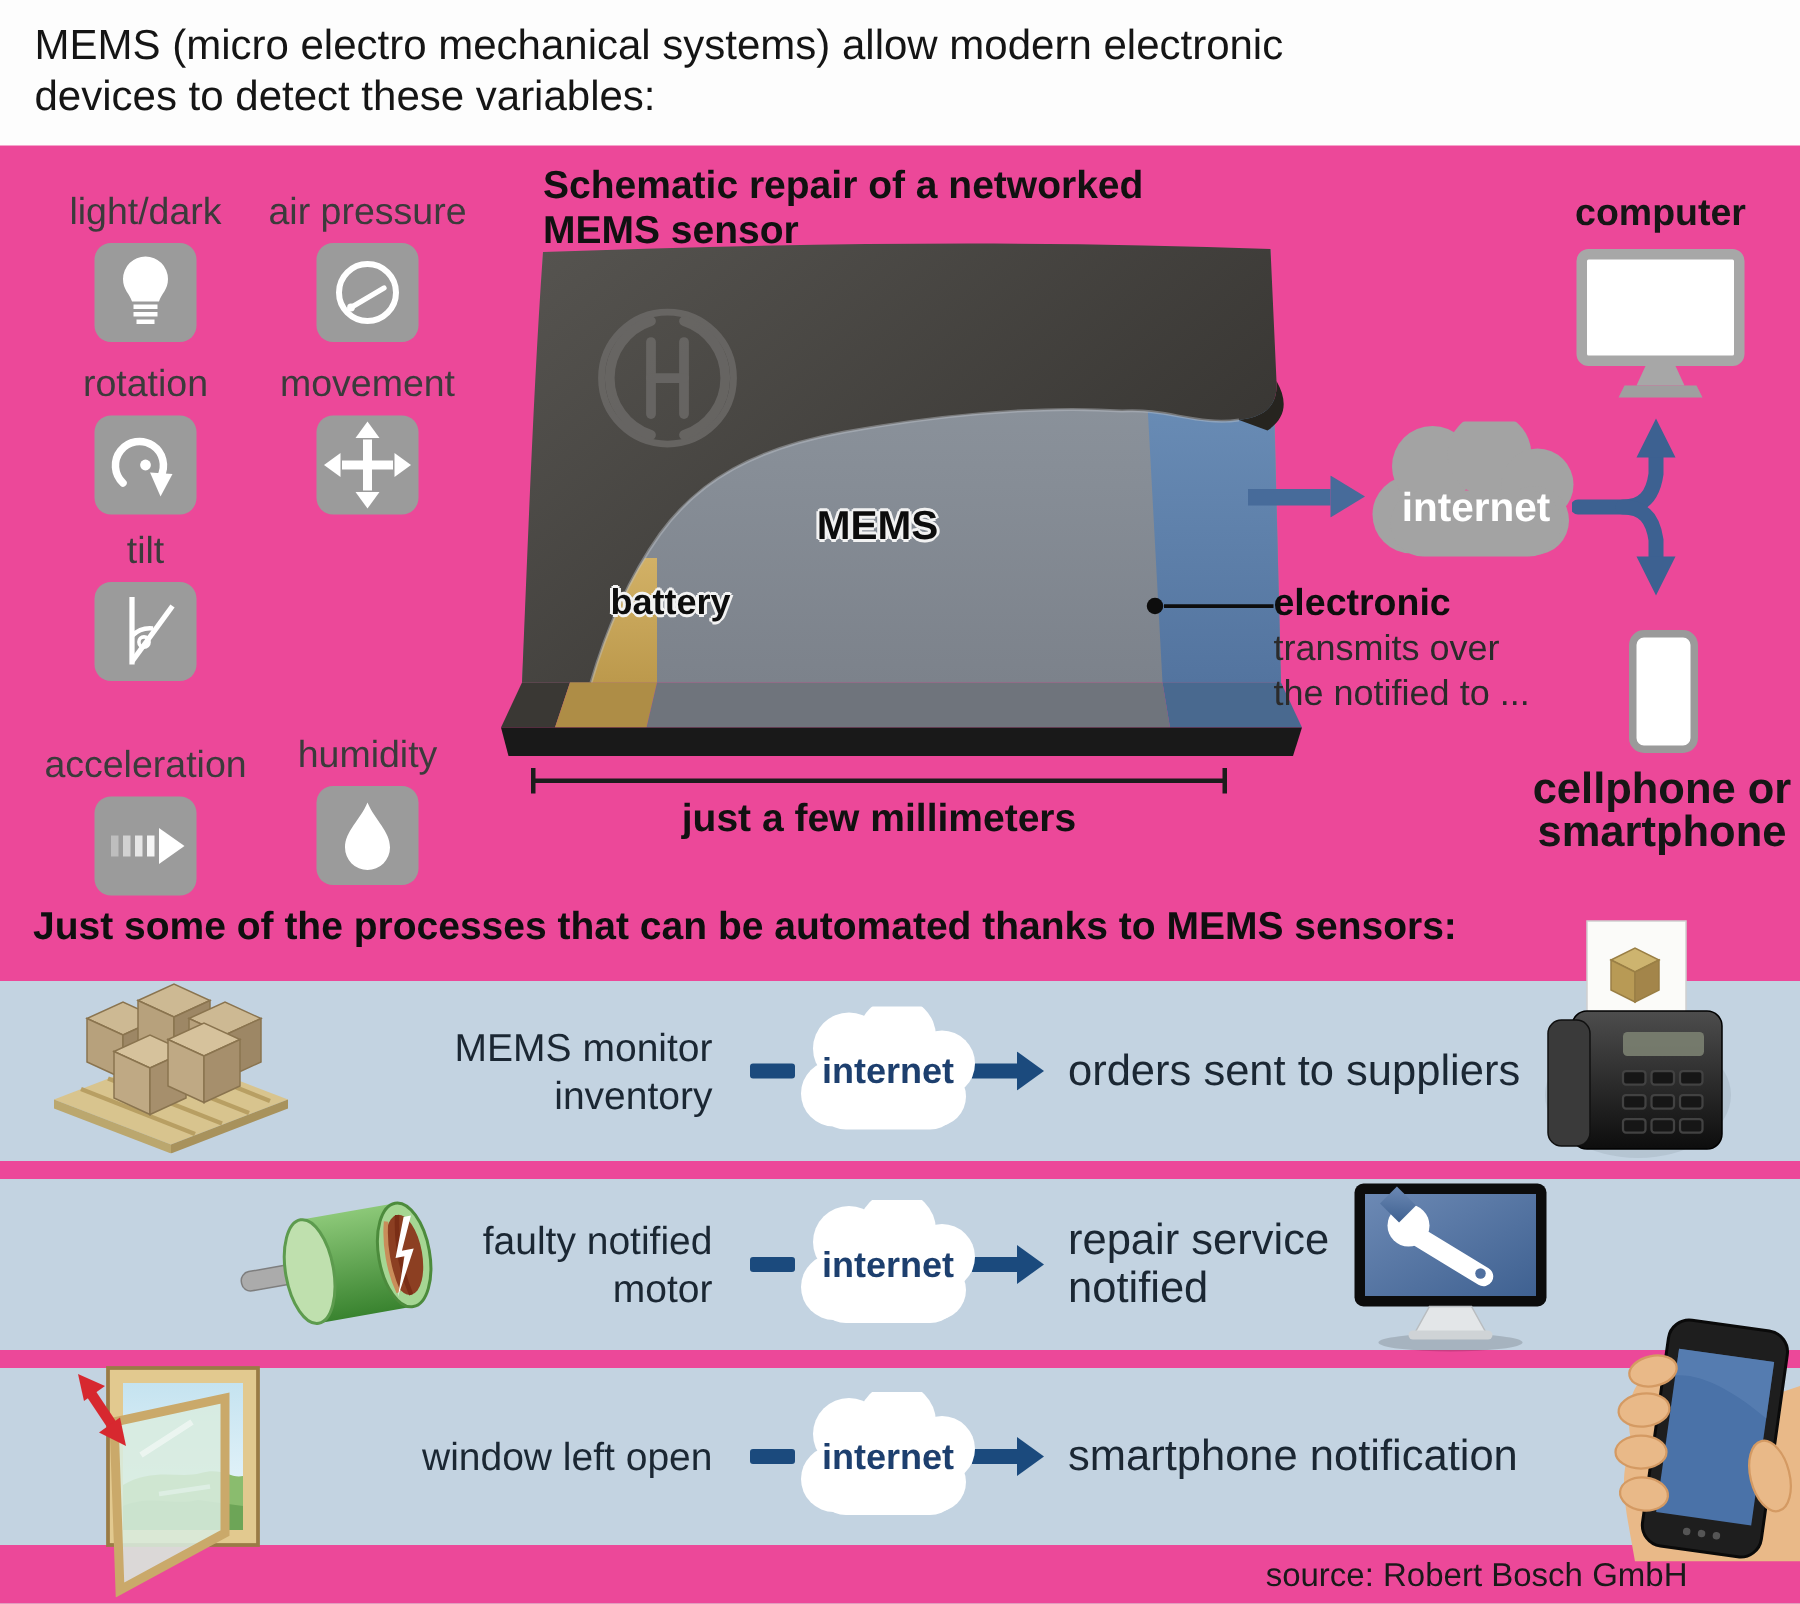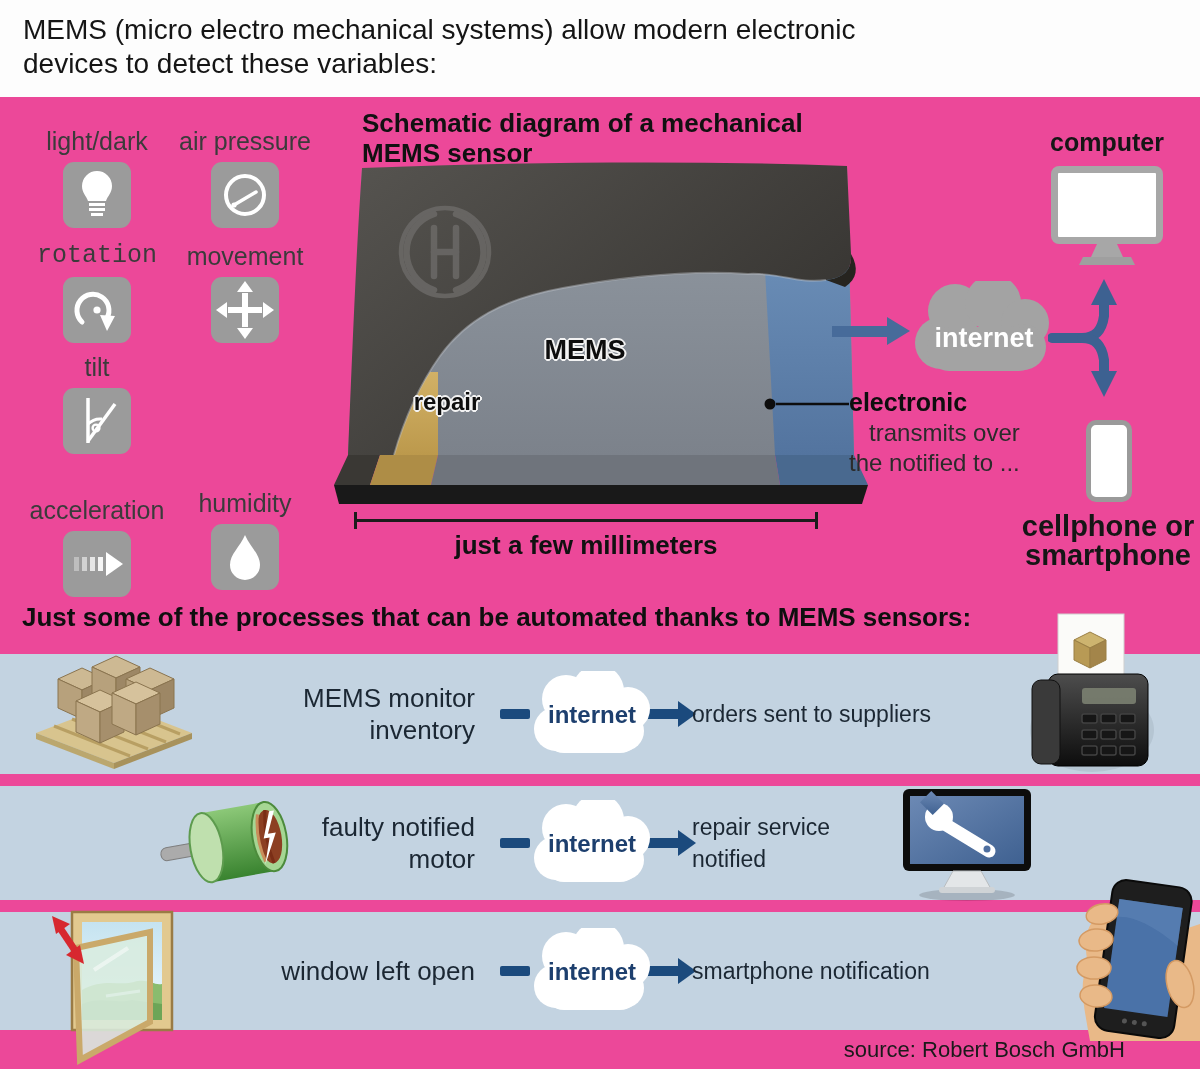--- a/index.html
+++ b/index.html
@@ -38,32 +38,32 @@
 
   .computer-label{position:absolute;left:1027px;top:128px;width:160px;text-align:center;
                   font-size:25px;font-weight:bold;}
   .monitor-screen{position:absolute;left:1051px;top:166px;width:98px;height:64px;
                   background:#fff;border:7px solid #a7a7a7;border-radius:8px;}
   .phone-sm{position:absolute;left:1086px;top:420px;width:36px;height:72px;
             background:#fff;border:5px solid #9a9a9a;border-radius:10px;}
   .phone-label{position:absolute;left:1018px;top:512px;width:180px;text-align:center;
                font-size:29px;font-weight:bold;line-height:29px;}
   .transmitter-title{position:absolute;left:849px;top:388px;font-size:25px;font-weight:bold;color:#0e0e0e;}
-  .transmitter-desc{position:absolute;left:849px;top:418px;font-size:24px;line-height:30px;color:#2b2b2b;text-align:right;}
+  .transmitter-desc{position:absolute;left:849px;top:418px;font-size:24px;line-height:30px;color:#2b2b2b;}
 
   
   .proc-heading{position:absolute;left:22px;top:602px;font-size:26px;font-weight:bold;color:#0f0f0f;}
   .band{position:absolute;left:0;width:1200px;background:#c3d3e1;}
   .band-1{top:654px;height:120px;}
   .band-2{top:786px;height:114px;}
   .band-3{top:912px;height:118px;}
   .trigger{position:absolute;right:725px;top:50%;transform:translateY(-50%);
            width:330px;text-align:right;font-size:26px;line-height:32px;color:#1b2733;}
-  .result{position:absolute;left:692px;top:50%;transform:translateY(-50%);
-          width:360px;text-align:left;font-size:23px;line-height:32px;color:#1b2733;}
+  .result{position:absolute;left:712px;top:50%;transform:translateY(-50%);
+          width:360px;text-align:left;font-size:29px;line-height:32px;color:#1b2733;}
   .connector{position:absolute;left:500px;top:50%;transform:translateY(-50%);
              display:flex;align-items:center;}
   .dash{width:30px;height:10px;background:#1b4a7d;border-radius:2px;}
   .cloud-sm{position:relative;width:124px;height:86px;margin-left:0;}
   .arrow-sm{margin-left:-6px;}
 
   .source{position:absolute;right:90px;top:1037px;font-size:22px;color:#1a1a1a;}
 </style>
 </head>
 <body>
@@ -87,21 +87,21 @@
     </svg></span>
   </div>
   <div class="scell" style="left:170px;top:126px;">
     <div class="s-label">air pressure</div>
     <span class="tile"><svg width="68" height="66" viewBox="0 0 68 66">
       <circle cx="34" cy="33" r="19" fill="none" stroke="#fff" stroke-width="4"></circle>
       <line x1="23" y1="43" x2="45" y2="30" stroke="#fff" stroke-width="3.5" stroke-linecap="round"></line>
       <circle cx="23" cy="43" r="2.6" fill="#fff"></circle>
     </svg></span>
   </div>
-  <div class="scell" style="left:22px;top:241px;font-family:Liberation Mono, monospace;">
+  <div class="scell" style="left:22px;top:241px;">
     <div class="s-label">rotation</div>
     <span class="tile"><svg width="68" height="66" viewBox="0 0 68 66">
       <path d="M19,45 A16,16 0 1 1 44,41" fill="none" stroke="#fff" stroke-width="5" stroke-linecap="round"></path>
       <polygon points="37,38 52,39 44,54" fill="#fff"></polygon>
       <circle cx="34" cy="33" r="3.6" fill="#fff"></circle>
     </svg></span>
   </div>
   <div class="scell" style="left:170px;top:241px;">
     <div class="s-label">movement</div>
     <span class="tile"><svg width="68" height="66" viewBox="0 0 68 66">
@@ -133,21 +133,21 @@
     </svg></span>
   </div>
   <div class="scell" style="left:170px;top:488px;">
     <div class="s-label">humidity</div>
     <span class="tile"><svg width="68" height="66" viewBox="0 0 68 66">
       <path d="M34,11 C29,23 19,30 19,41 a15,15 0 0 0 30,0 C49,30 39,23 34,11 Z" fill="#fff"></path>
     </svg></span>
   </div>
 
   <div class="schem-title">
-    <span>Schematic diagram of a mechanical</span><br>
+    <span>Schematic repair of a networked</span><br>
     <span>MEMS sensor</span>
   </div>
 
   <svg class="abs" style="left:328px;top:158px;" width="545" height="362" viewBox="0 0 545 362">
     <defs>
       <linearGradient id="casingGrad" x1="0" y1="0" x2="1" y2="0.7">
         <stop offset="0" stop-color="#565450"></stop>
           <stop offset="1" stop-color="#34322f"></stop>
       </linearGradient>
       <linearGradient id="memsGrad" x1="0" y1="0" x2="0" y2="1">
@@ -189,21 +189,21 @@
     <polygon points="52,297 110,297 103,327 42,327" fill="#ae8d46"></polygon>
     <polygon points="110,297 447,297 452,327 103,327" fill="#6f747c"></polygon>
     <polygon points="447,297 526,297 540,327 452,327" fill="#49698f"></polygon>
     <polygon points="6,327 540,327 534,346 11,346" fill="#191919"></polygon>
 
     <circle cx="442" cy="246" r="5.5" fill="#0d0d0d"></circle>
     <line x1="448" y1="246" x2="521" y2="246" stroke="#0d0d0d" stroke-width="2.5"></line>
   </svg>
 
   <span class="outline-label" style="left:535px;top:335px;width:100px;font-size:27px;">MEMS</span>
-  <span class="outline-label" style="left:397px;top:388px;width:100px;font-size:24px;">repair</span>
+  <span class="outline-label" style="left:397px;top:388px;width:100px;font-size:24px;">battery</span>
 
   <div class="measure-line"></div>
   <div class="measure-label">just a few millimeters</div>
 
   <svg class="abs" style="left:832px;top:317px;" width="78" height="28" viewBox="0 0 78 28">
     <rect x="0" y="9" width="55" height="11" fill="#476b9a"></rect>
     <polygon points="55,0 78,14 55,28" fill="#476b9a"></polygon>
   </svg>
 
   <div class="cloud cloud-top" style="left:911px;top:281px;width:146px;height:96px;">

